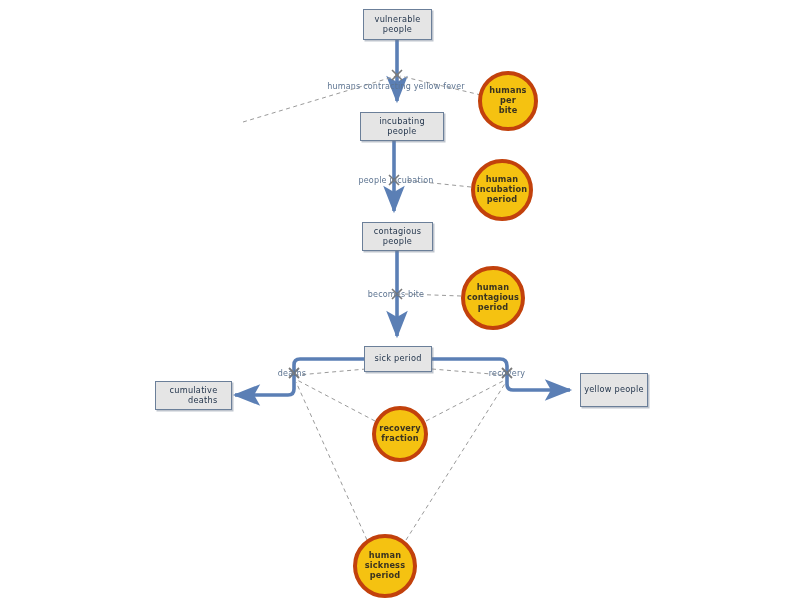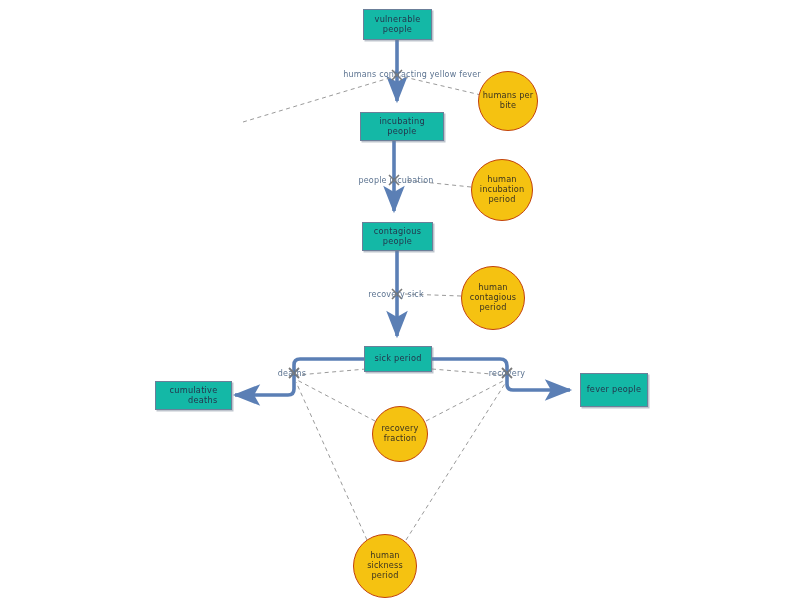--- a/index.html
+++ b/index.html
@@ -29,34 +29,35 @@
   .node {
     position: absolute;
     box-sizing: border-box;
     display: flex;
     align-items: center;
     justify-content: center;
     text-align: center;
     line-height: 1.18;
   }
   .stock {
-    background: #14b8a6;
+    background: #e5e5e5;
     border: 1px solid #6b7f99;
     color: #24364d;
     font-size: 8.2px;
     letter-spacing: 0.25px;
     box-shadow: 1.5px 1.5px 0 rgba(110,125,145,0.45);
   }
   .aux {
     background: #f5c211;
-    border: 1px solid #c2410c;
+    border: 4px solid #c2410c;
     border-radius: 50%;
     color: #3a3320;
     font-size: 8.2px;
     letter-spacing: 0.15px;
+    font-weight: bold;
   }
   .flow-label {
     position: absolute;
     color: #5d7491;
     font-size: 8px;
     letter-spacing: 0.2px;
     white-space: nowrap;
     transform: translate(-50%, -50%);
   }
 </style>
@@ -111,38 +112,38 @@
   <div class="node stock" style="left:362px;top:222px;width:71px;height:29px;">
     <span>contagious<br>people</span>
   </div>
   <div class="node stock" style="left:364px;top:346px;width:68px;height:26px;">
     <span>sick period</span>
   </div>
   <div class="node stock" style="left:155px;top:381px;width:77px;height:29px;text-align:right;">
     <span>cumulative<br>deaths</span>
   </div>
   <div class="node stock" style="left:580px;top:373px;width:68px;height:34px;">
-    <span>fever people</span>
+    <span>yellow people</span>
   </div>
 
   <div class="node aux" style="left:478px;top:71px;width:60px;height:60px;">
     <span>humans per<br>bite</span>
   </div>
   <div class="node aux" style="left:471px;top:159px;width:62px;height:62px;">
     <span>human<br>incubation<br>period</span>
   </div>
   <div class="node aux" style="left:461px;top:266px;width:64px;height:64px;">
     <span>human<br>contagious<br>period</span>
   </div>
   <div class="node aux" style="left:372px;top:406px;width:56px;height:56px;">
     <span>recovery<br>fraction</span>
   </div>
   <div class="node aux" style="left:353px;top:534px;width:64px;height:64px;">
     <span>human<br>sickness<br>period</span>
   </div>
 
-  <div class="flow-label" style="left:396px;top:74px;margin-left:16px;">humans contracting yellow fever</div>
+  <div class="flow-label" style="left:396px;top:86px;">humans contracting yellow fever</div>
   <div class="flow-label" style="left:396px;top:180px;">people incubation</div>
-  <div class="flow-label" style="left:396px;top:294px;">recovery sick</div>
+  <div class="flow-label" style="left:396px;top:294px;">becomes bite</div>
   <div class="flow-label" style="left:292px;top:373px;">deaths</div>
   <div class="flow-label" style="left:507px;top:373px;">recovery</div>
 
 </div>
 
 </body></html>

